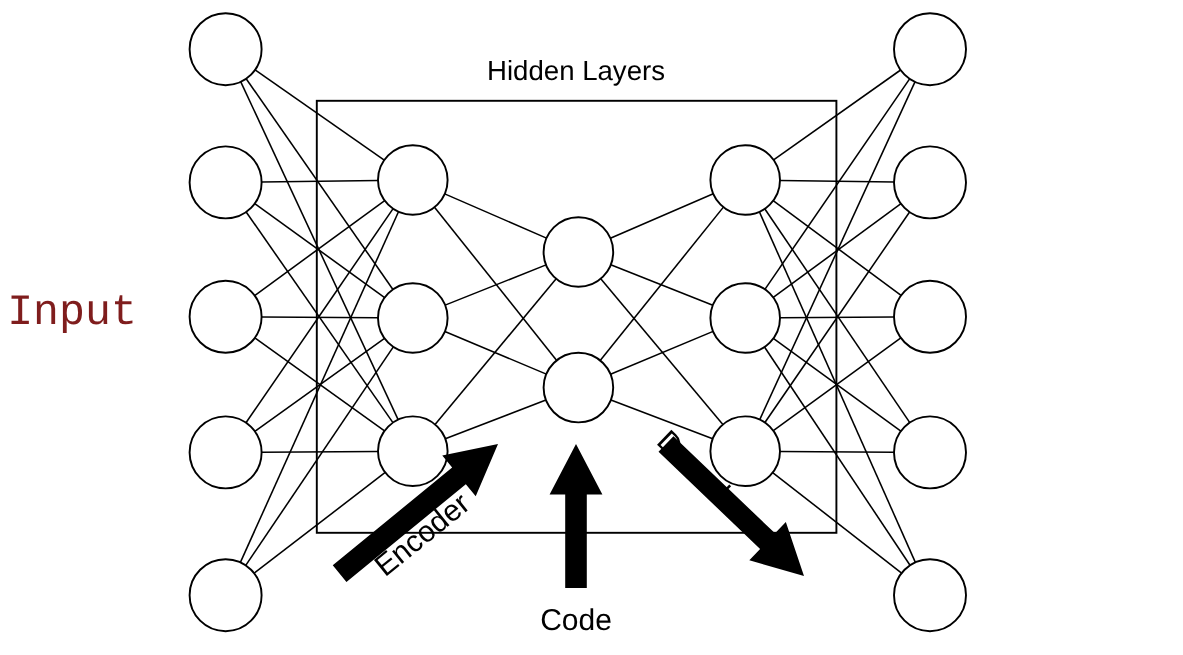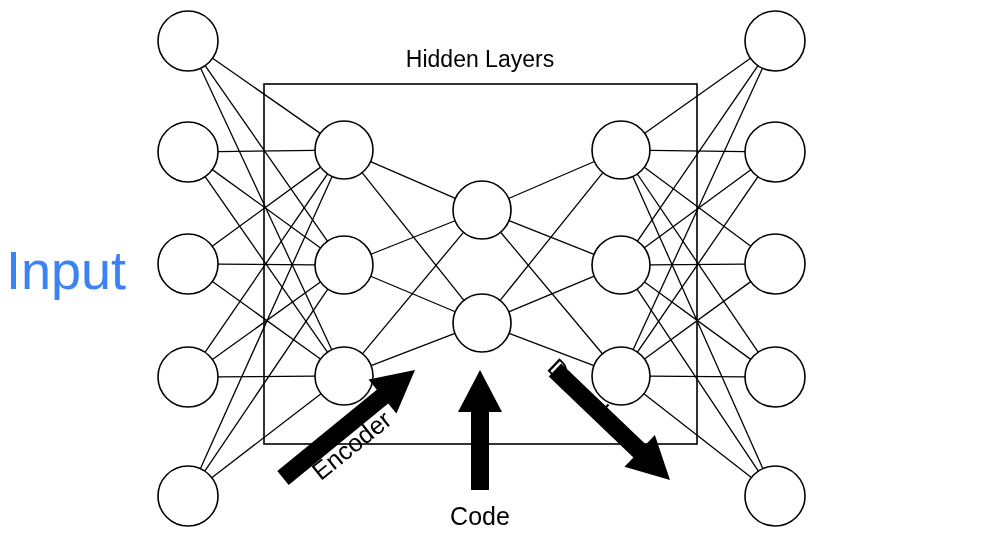--- a/index.html
+++ b/index.html
@@ -19,23 +19,23 @@
   }
   #diagram-svg {
     position: absolute;
     left: 0;
     top: 0;
     width: 986px;
     height: 546px;
   }
   .side-label {
     position: absolute;
-    font-family: Liberation Sans, sans-serif;
-    font-size: 54px;
-    color: #3b82f6;
+    font-family: Liberation Mono, monospace;
+    font-size: 36px;
+    color: #7f1d1d;
     white-space: nowrap;
     line-height: 1;
   }
   #input-label {
     left: 6px;
     top: 243px;
   }
   #output-label {
     left: 840px;
     top: 243px;

